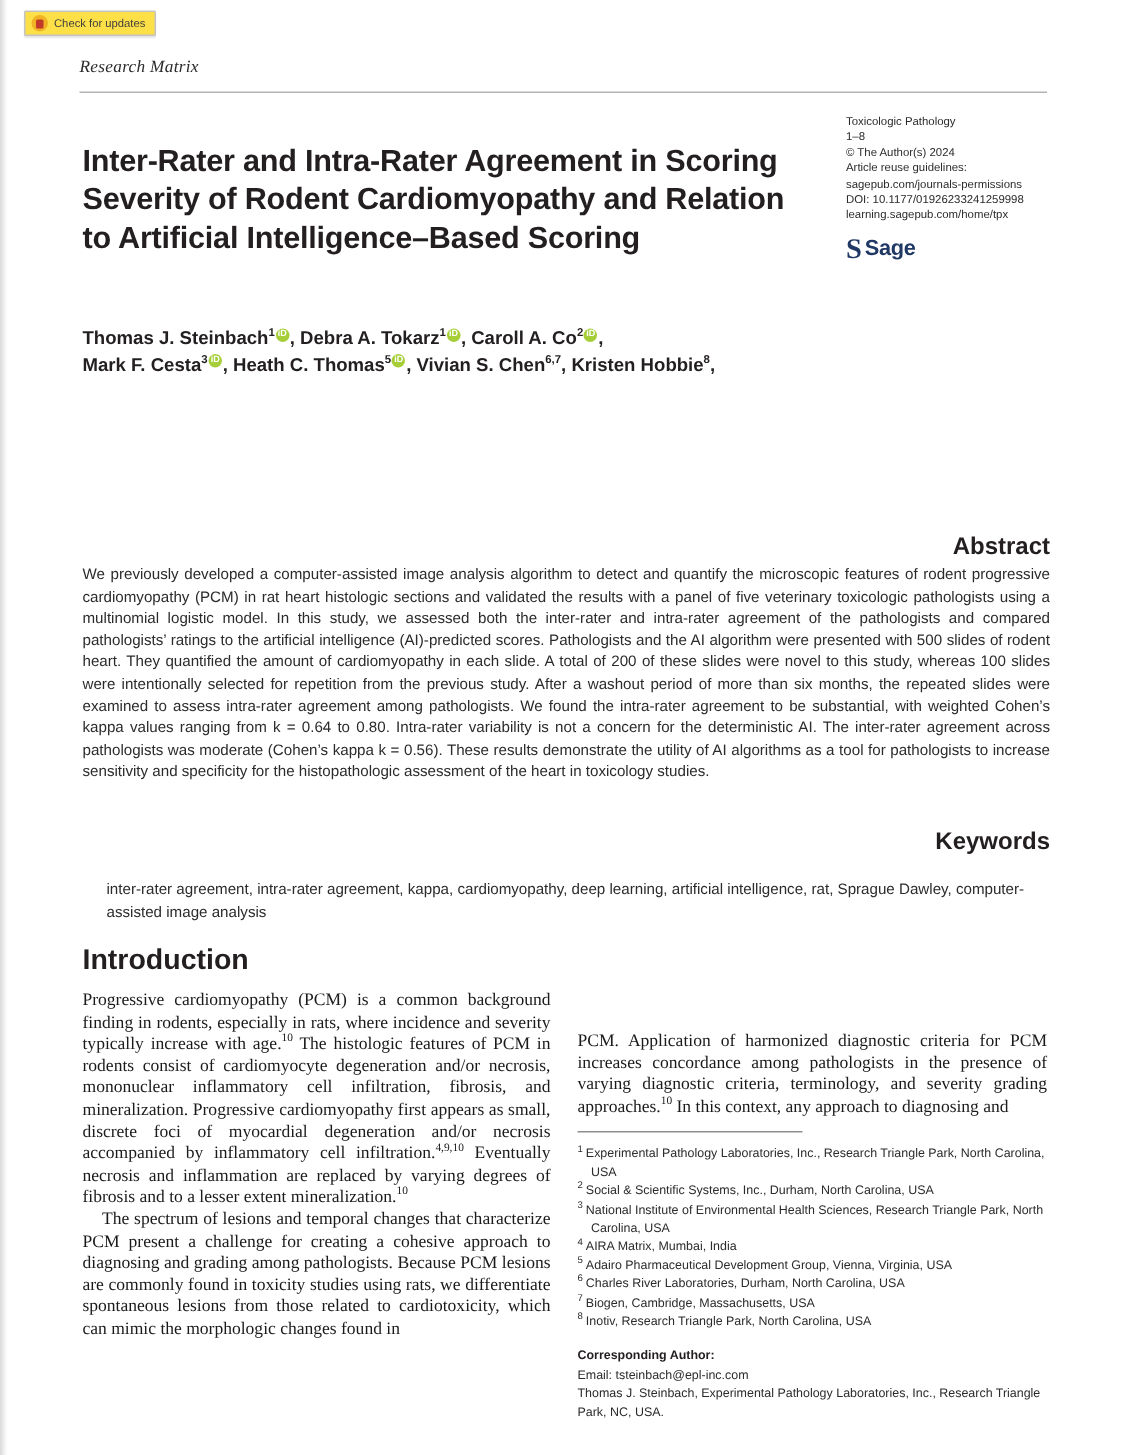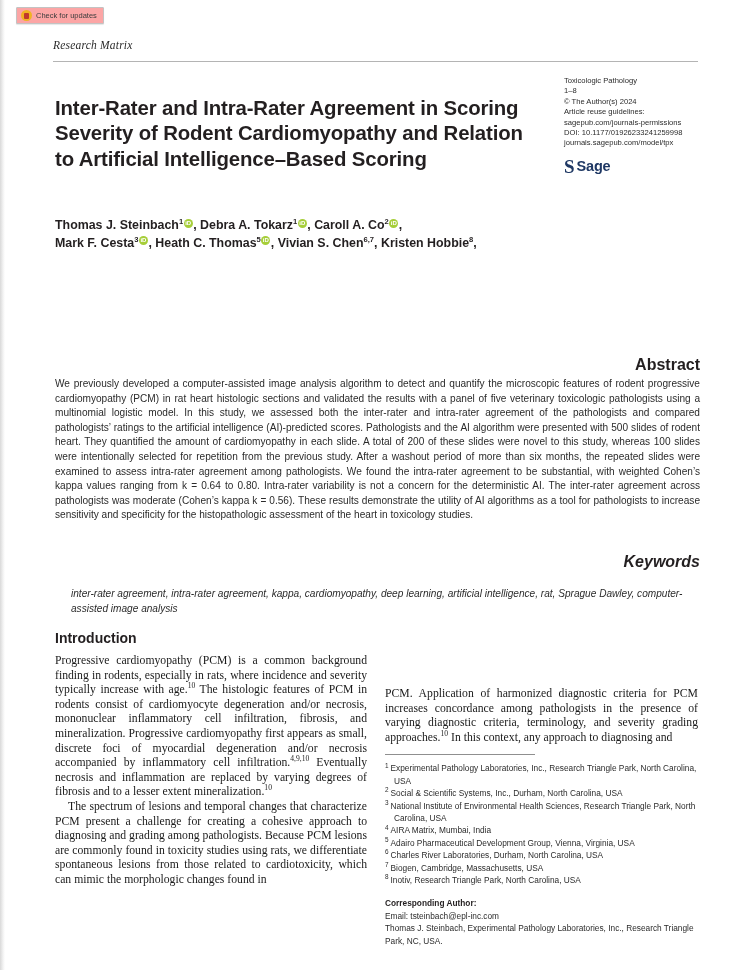--- a/index.html
+++ b/index.html
@@ -35,21 +35,21 @@
   
   .crossmark {
     position: absolute;
     left: 16px;
     top: 7px;
     display: flex;
     align-items: center;
     gap: 4px;
     padding: 2px 6px 2px 4px;
     border: 1px solid #c3c3c3;
-    background: #fca5a5;
+    background: #fde047;
     border-radius: 1px;
     font-family: "Liberation Sans", sans-serif;
     font-size: 7.5px;
     color: #3d3d3d;
     box-shadow: 0 1px 1px rgba(0,0,0,.10);
   }
   .crossmark .cm-icon {
     width: 11px; height: 11px;
     flex: 0 0 11px;
     border-radius: 50%;
@@ -195,21 +195,20 @@
     font-size: 10.1px;
     line-height: 14.6px;
     text-align: justify;
     color: #2b2b2b;
   }
   .keywords {
     position: absolute;
     left: 55px;
     top: 553px;
     width: 645px;
-    font-style: italic;
   }
   .keywords p {
     margin: 16px;
     font-family: "Liberation Sans", sans-serif;
     font-size: 10.1px;
     line-height: 14.6px;
     color: #2b2b2b;
   }
 
   
@@ -222,21 +221,21 @@
   .col-right {
     position: absolute;
     left: 385px;
     top: 650px;
     width: 313px;
     margin-top: 37px;
   }
   .body-head {
     font-family: "Liberation Sans", sans-serif;
     font-weight: bold;
-    font-size: 14px;
+    font-size: 19px;
     color: #231f20;
     margin: 0 0 8px 0;
   }
   .body-p {
     margin: 0;
     font-family: "Liberation Serif", serif;
     font-size: 11.7px;
     line-height: 14.6px;
     text-align: justify;
     color: #1a1a1a;
@@ -298,21 +297,21 @@
 
   <h1 class="title">Inter-Rater and Intra-Rater Agreement in Scoring Severity of Rodent Cardiomyopathy and Relation to Artificial Intelligence–Based Scoring</h1>
 
   <div class="meta">
     <div>Toxicologic Pathology</div>
     <div>1–8</div>
     <div>© The Author(s) 2024</div>
     <div>Article reuse guidelines:</div>
     <div>sagepub.com/journals-permissions</div>
     <div>DOI: 10.1177/01926233241259998</div>
-    <div>journals.sagepub.com/model/tpx</div>
+    <div>learning.sagepub.com/home/tpx</div>
     <div class="sage-logo">
       <span class="s-mark">S</span>
       <span class="s-word">Sage</span>
     </div>
   </div>
 
   <div class="authors" id="author-list">
       <div>Thomas J. Steinbach<sup>1</sup><span class="orcid"></span>, Debra A. Tokarz<sup>1</sup><span class="orcid"></span>, Caroll A. Co<sup>2</sup><span class="orcid"></span>,</div>
       <div>Mark F. Cesta<sup>3</sup><span class="orcid"></span>, Heath C. Thomas<sup>5</sup><span class="orcid"></span>, Vivian S. Chen<sup>6,7</sup>, Kristen Hobbie<sup>8</sup>,</div>
     </div>

